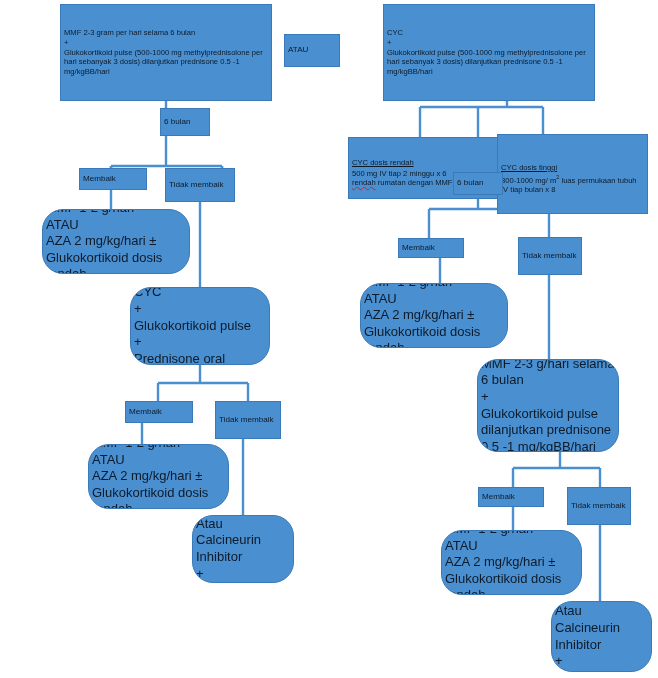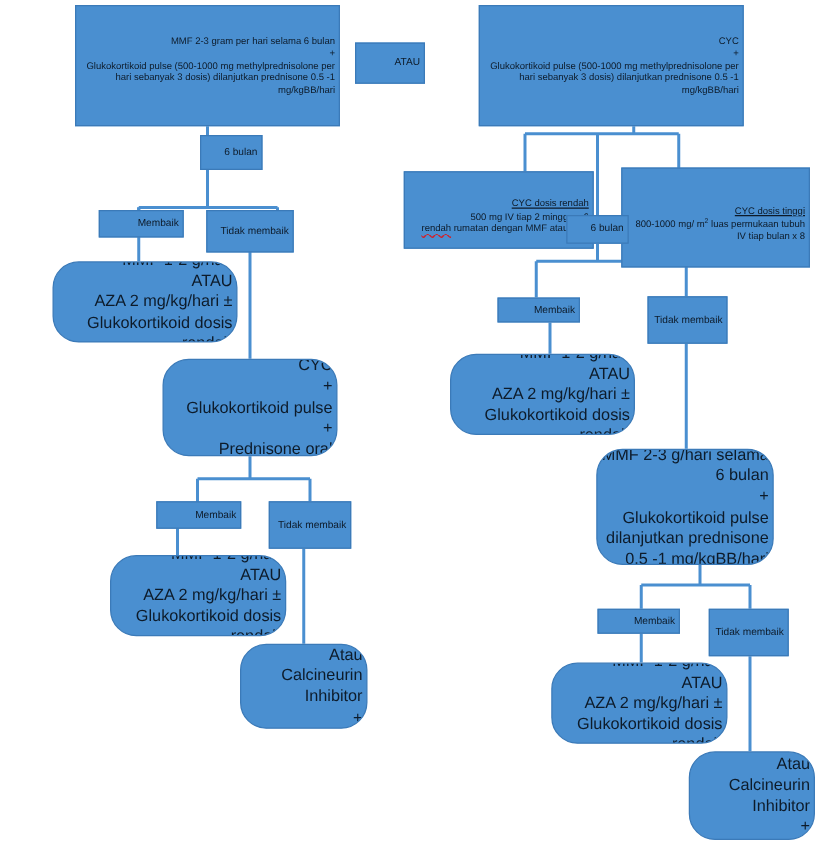--- a/index.html
+++ b/index.html
@@ -24,21 +24,21 @@
   }
   .node{
     position:absolute;
     box-sizing:border-box;
     background:#4a8fd0;
     border:1px solid #3b7ab8;
     color:#0d1b2a;
     display:flex;
     align-items:center;
     justify-content:center;
-    text-align:right;
+    text-align:left;
     z-index:2;
     line-height:1.28;
     padding:2px 3px;
     overflow:hidden;
   }
   .node .txt{
     display:block;
     width:100%;
     white-space:pre-line;
   }
@@ -175,21 +175,21 @@
 +
 GC</span>
   </div>
 
   <div class="node fs-75" style="left:383px; top:4px; width:212px; height:97px;">
     <span class="txt">CYC
 +
 Glukokortikoid pulse (500-1000 mg methylprednisolone per hari sebanyak 3 dosis) dilanjutkan prednisone 0.5 -1 mg/kgBB/hari</span>
   </div>
 
-  <div class="node fs-75" style="left:323px; top:137px; width:152px; height:62px;">
+  <div class="node fs-75" style="left:348px; top:137px; width:152px; height:62px;">
     <span class="txt">
       <span class="hdr">CYC dosis rendah</span><span>500 mg IV tiap 2 minggu x 6</span>
       <span class="misspell">rendah</span><span> rumatan dengan MMF atau AZA</span>
     </span>
   </div>
 
   <div class="node fs-75" style="left:497px; top:134px; width:151px; height:80px;">
     <span class="txt">
       <span class="hdr">CYC dosis tinggi</span><span>800-1000 mg/ m</span><span class="sup">2</span><span> luas permukaan tubuh IV tiap bulan x 8</span>
     </span>

